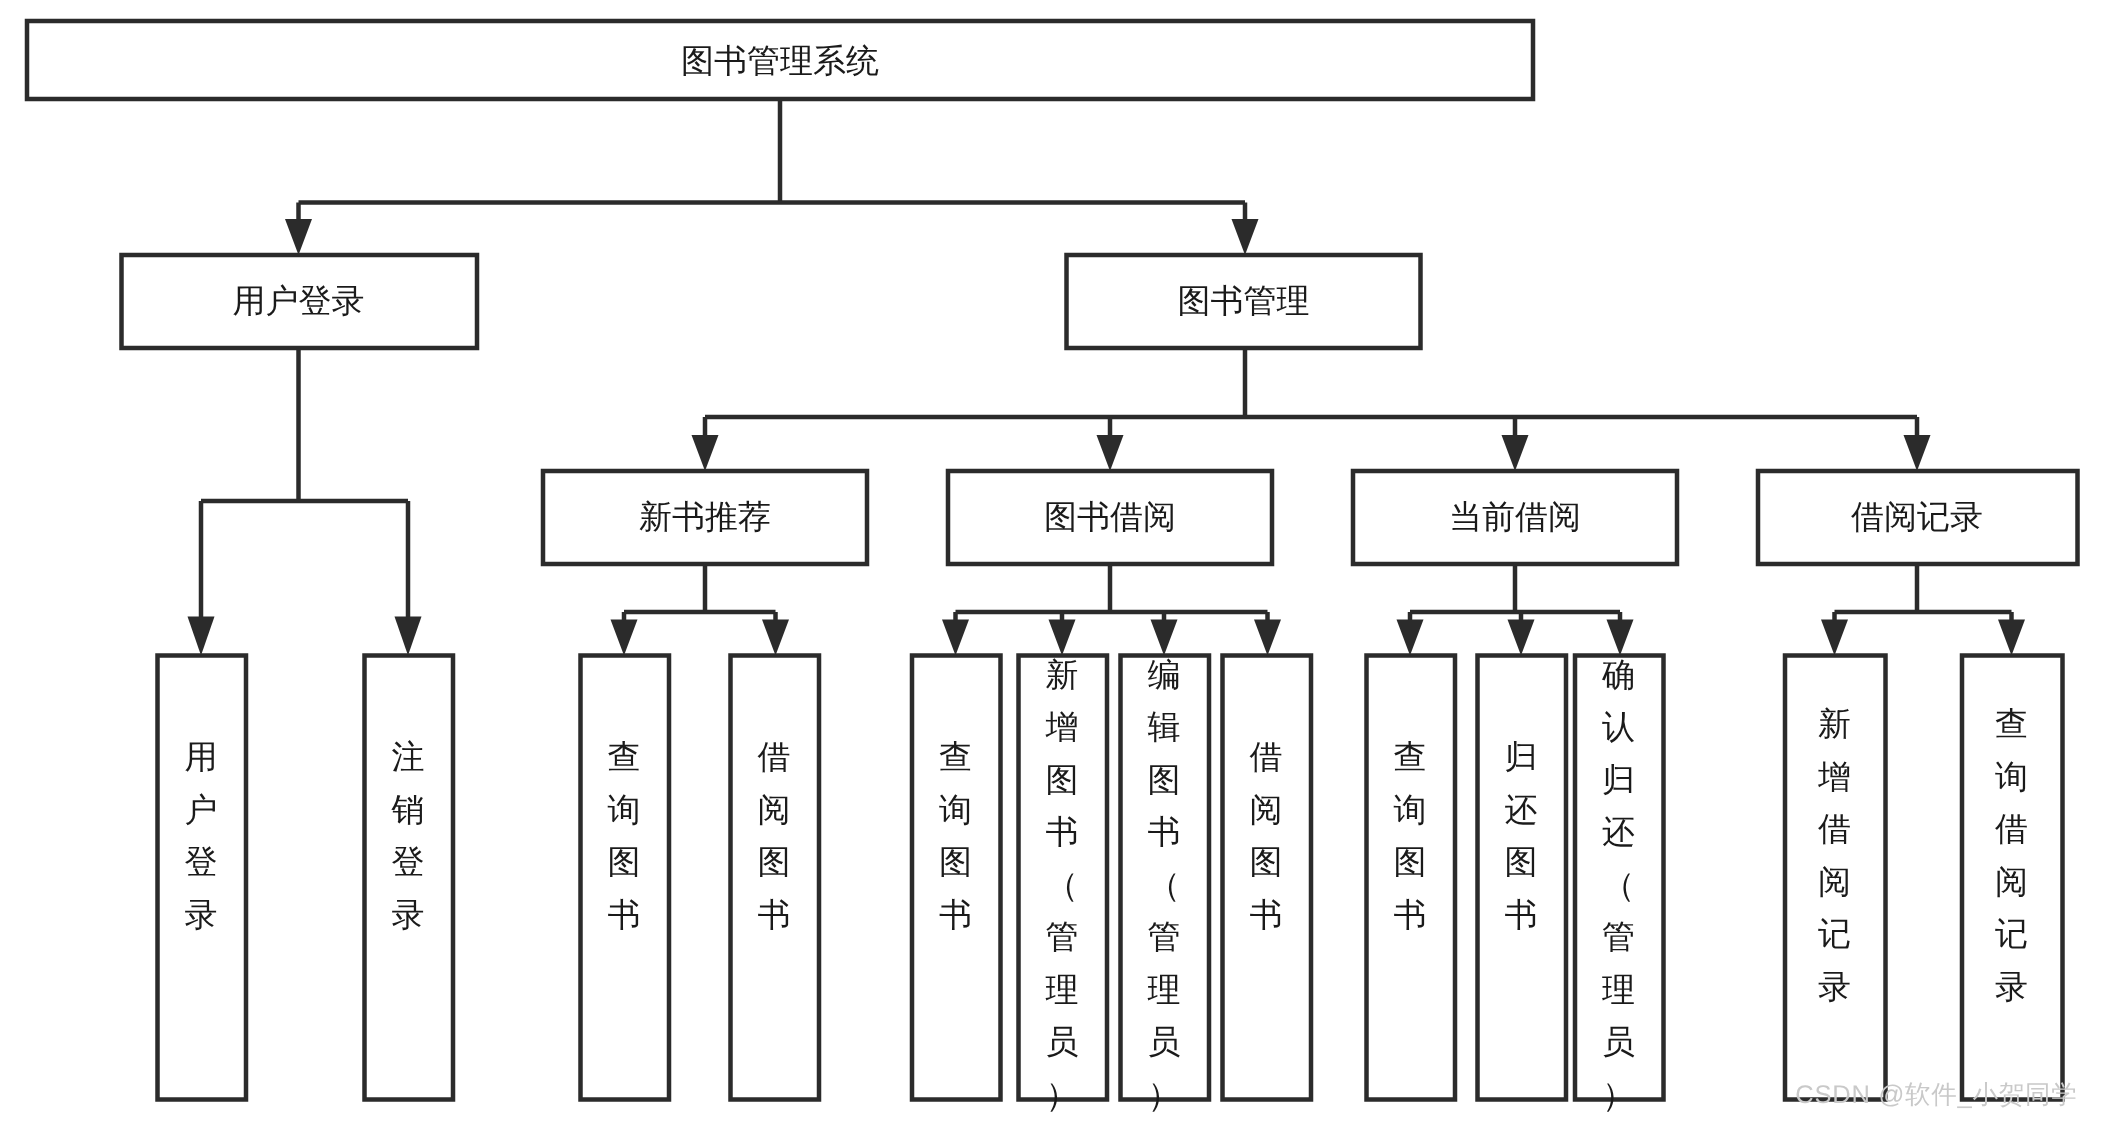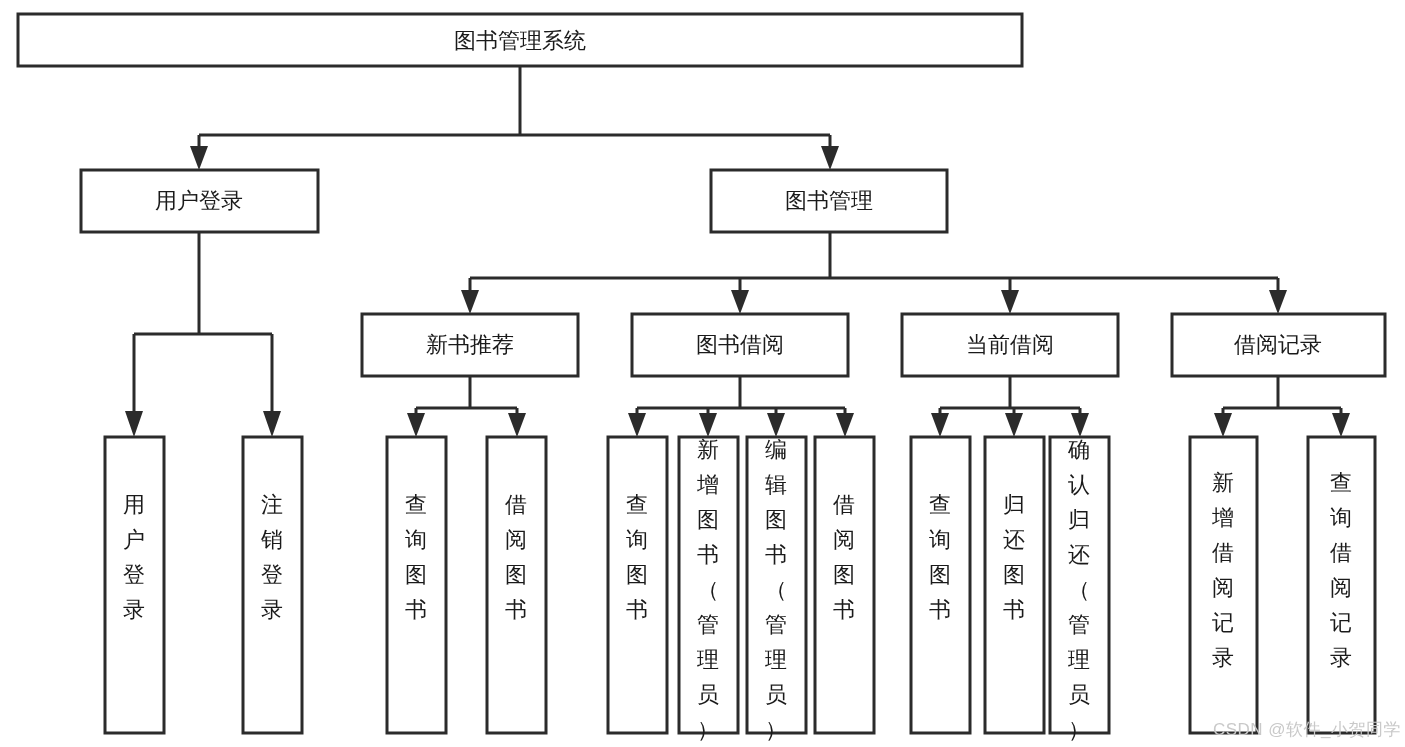--- a/index.html
+++ b/index.html
@@ -51,21 +51,21 @@
     dominant-baseline: middle;
   }
   .node-label-vert {
     font-family: "Liberation Sans", "DejaVu Sans", sans-serif;
     fill: #1a1a1a;
     font-size: 22px;
     text-anchor: middle;
   }
   .watermark {
     position: absolute;
-    right: 4px;
+    right: 20px;
     bottom: 6px;
     font-family: "Liberation Sans", "DejaVu Sans", sans-serif;
     font-size: 17px;
     color: #c9c9c9;
     letter-spacing: 0.5px;
     white-space: nowrap;
     pointer-events: none;
   }
 </style>
 </head>

